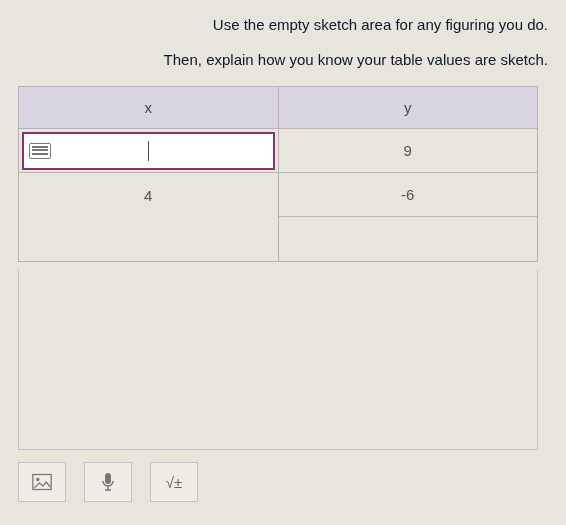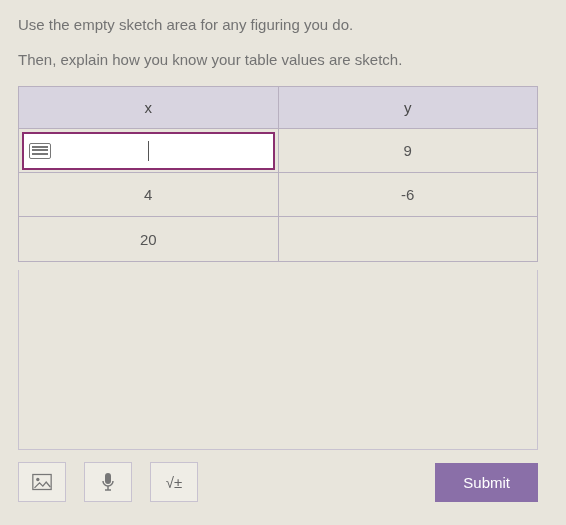--- a/index.html
+++ b/index.html
@@ -6,22 +6,23 @@
     body {
       width: 566px;
       height: 525px;
       font-family: Arial, sans-serif;
       background: #e8e5dc;
       padding: 16px 18px;
       color: #3a3a3a;
     }
     .instruction {
       font-size: 15px;
-      color: #737373;
+      color: #0f172a;
       margin-bottom: 18px;
+      text-align: right;
     }
     .xy-table {
       display: flex;
       border: 1px solid #b8b0c0;
       width: 520px;
       margin-bottom: 8px;
     }
     .col {
       flex: 1;
       display: flex;
@@ -137,21 +138,20 @@
       <span class="kbd-icon">
           <span></span>
           <span></span>
           <span></span>
         </span>
       <div class="input-box">
         <span class="cursor"></span>
       </div>
     </div>
     <div class="cell">4</div>
-    <div class="cell">20</div>
   </div>
 
   <div class="col col-y">
     <div class="header-cell">y</div>
     <div class="cell">9</div>
     <div class="cell">-6</div>
     <div class="cell"></div>
   </div>
 
 </div>
@@ -169,14 +169,13 @@
   <div class="tool-btn mic-icon">
     <svg viewBox="0 0 14 20">
       <rect x="4" y="1" width="6" height="11" rx="3" fill="#777"></rect>
       <path d="M2 9 a5 5 0 0 0 10 0" fill="none" stroke="#777" stroke-width="1.5"></path>
       <line x1="7" y1="14" x2="7" y2="18" stroke="#777" stroke-width="1.5"></line>
       <line x1="4" y1="18" x2="10" y2="18" stroke="#777" stroke-width="1.5"></line>
     </svg>
   </div>
   <div class="tool-btn">√±</div>
   <div class="spacer"></div>
-  <button class="submit-btn">Submit</button>
 </div>
 
 </body></html>

